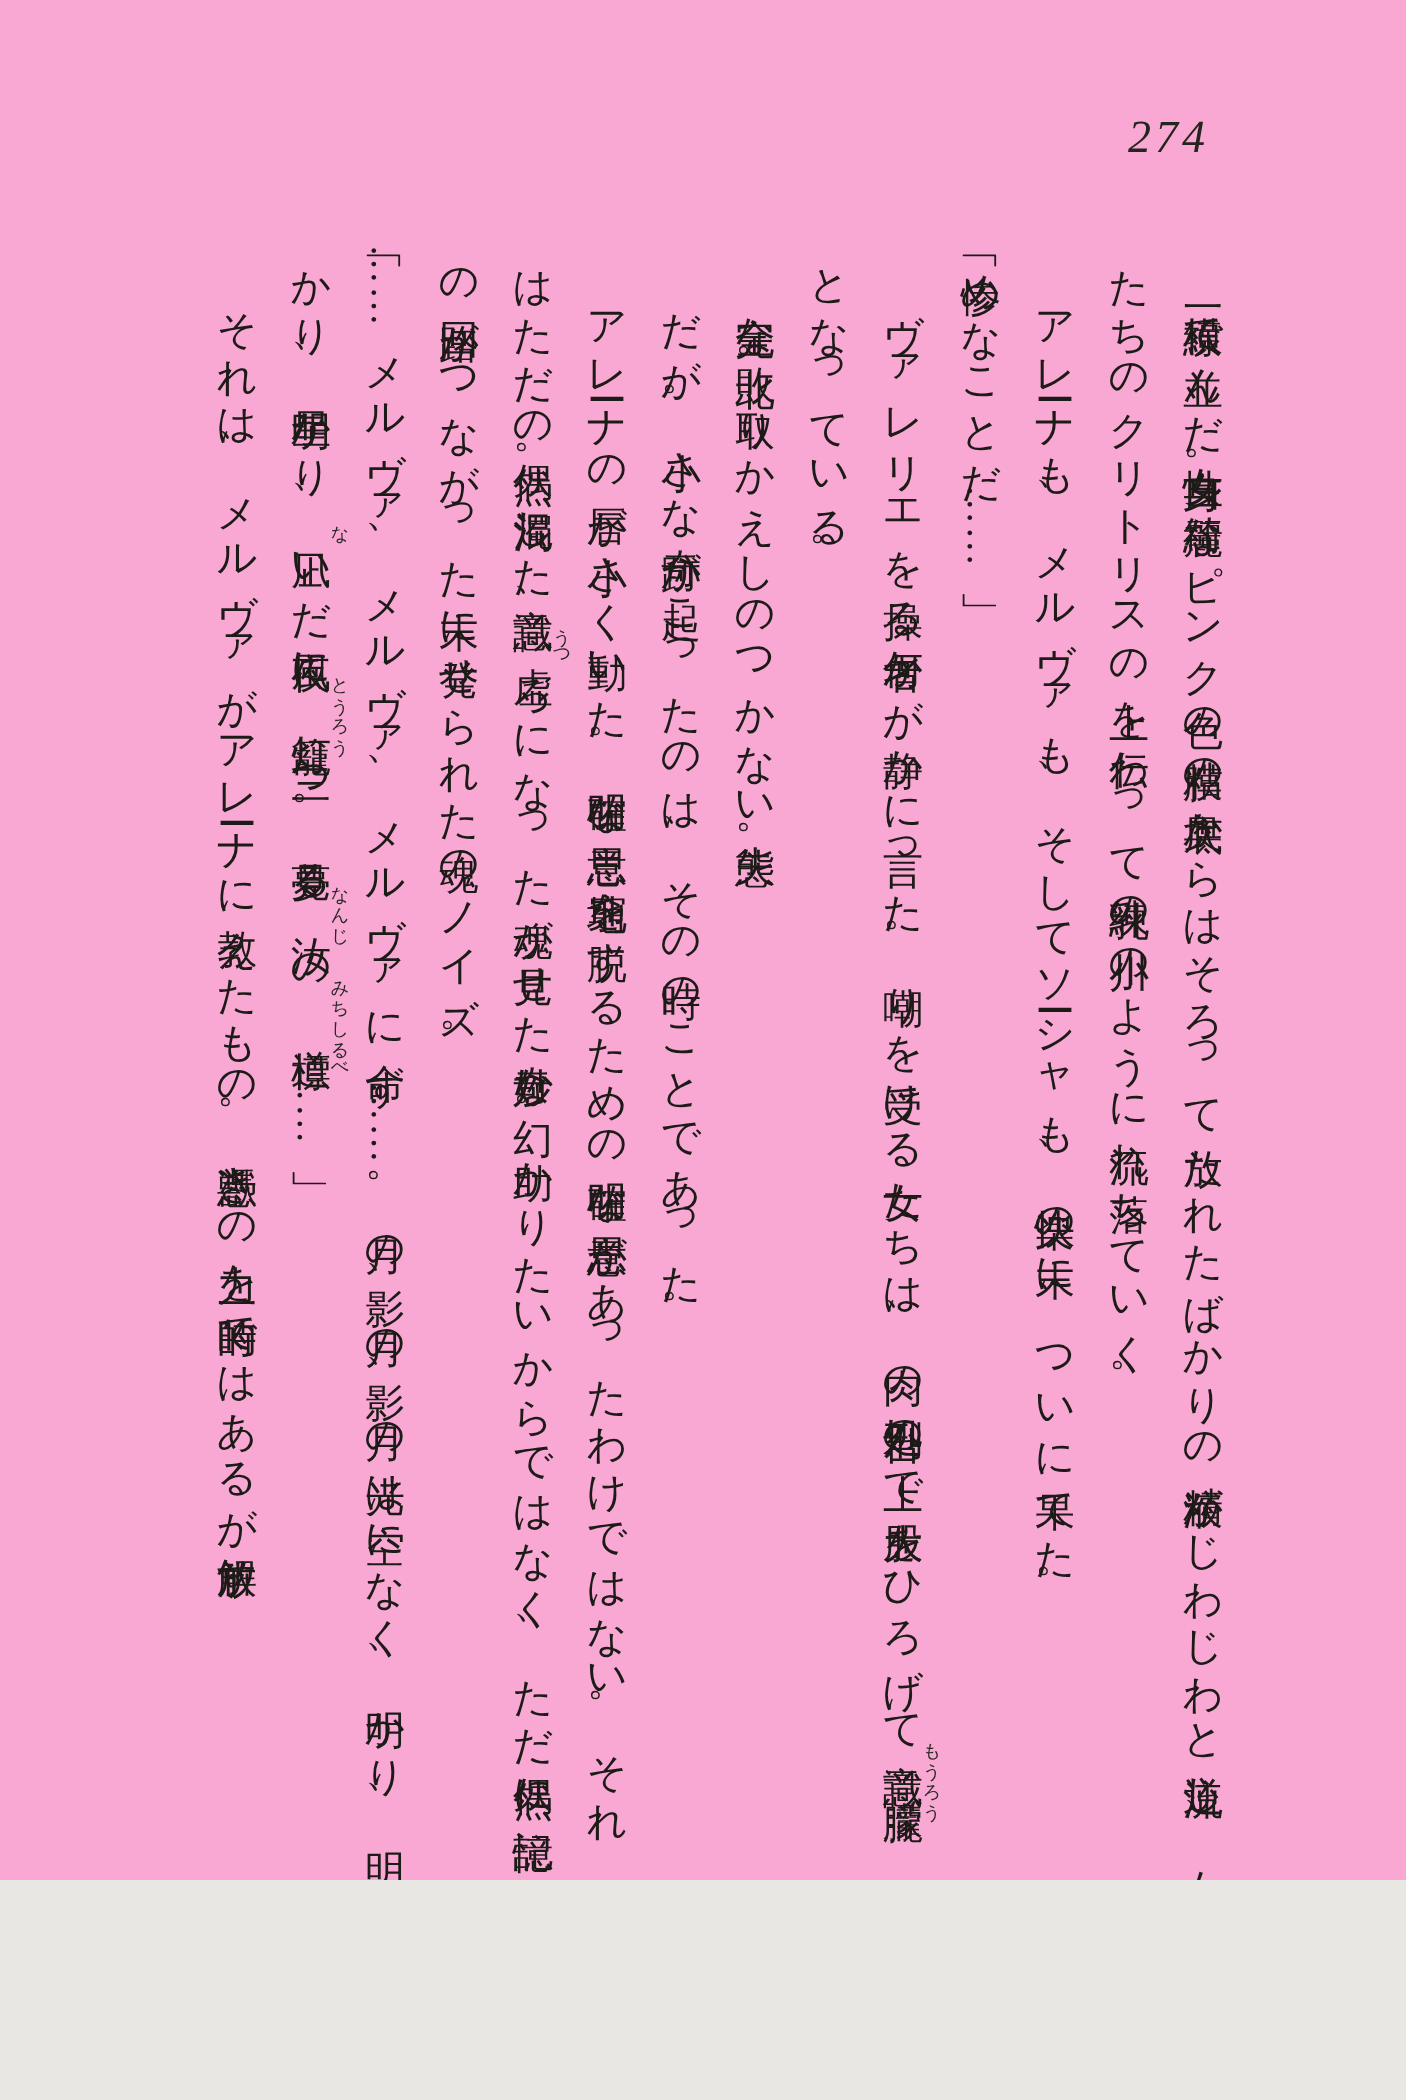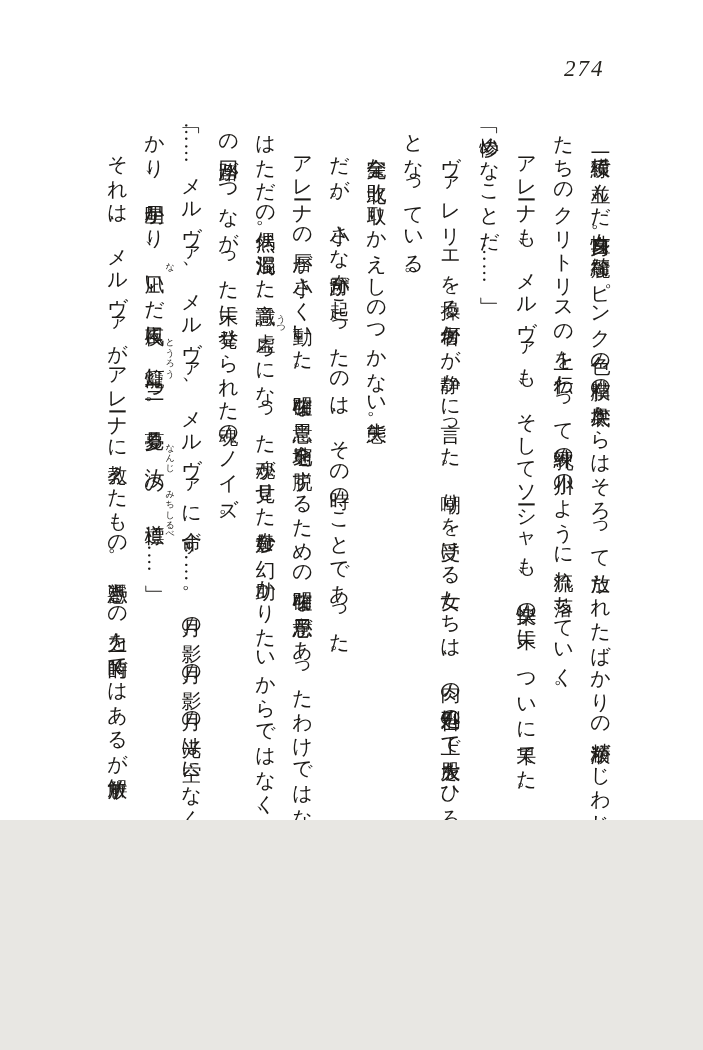--- a/index.html
+++ b/index.html
@@ -3,22 +3,22 @@
 <meta charset="utf-8">
 <style>
   html, body {
     margin: 0;
     padding: 0;
     background: #e8e7e3;
   }
   .page {
     position: relative;
     width: 703px;
-    height: 820px;
-    background: #ffffff;
+    height: 940px;
+    background: #f9a8d4;
     overflow: hidden;
     font-family: "Liberation Serif", "DejaVu Serif", serif;
   }
   .page-number {
     position: absolute;
     top: 56px;
     left: 564px;
     font-size: 23px;
     font-style: italic;
     letter-spacing: 2px;

